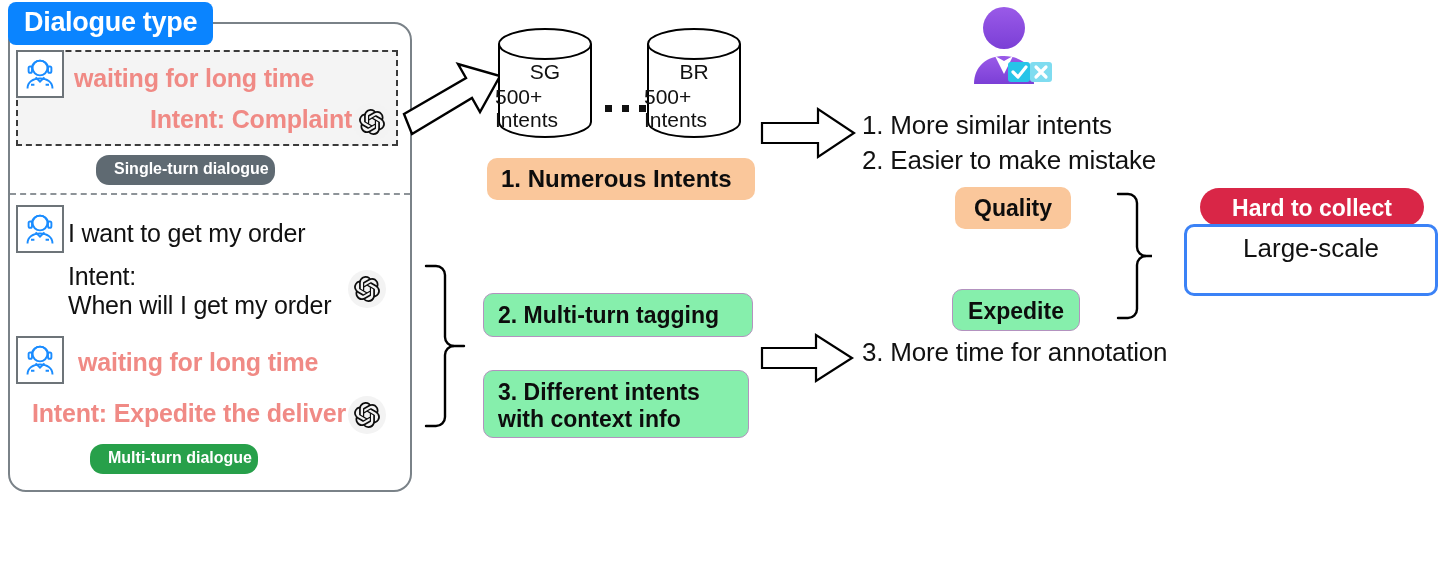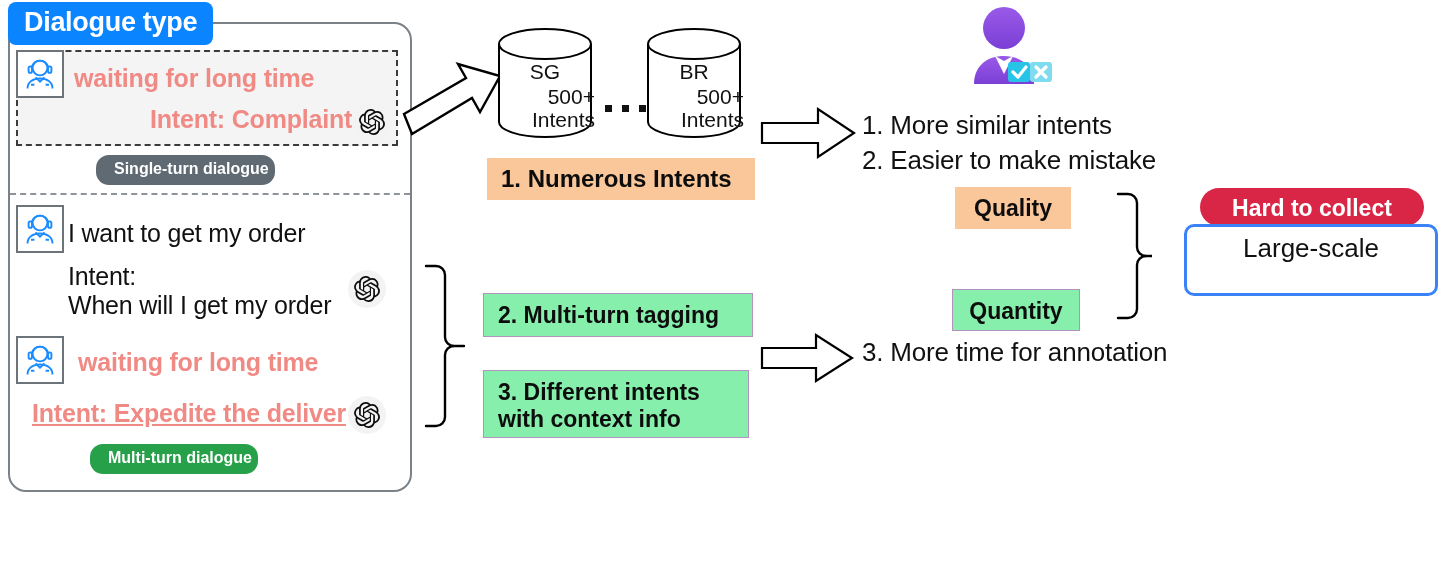--- a/index.html
+++ b/index.html
@@ -47,21 +47,21 @@
     font-size:16px;padding:6px 6px 8px 18px;line-height:1;
     text-align:center;white-space:nowrap;
   }
   #single-turn-pill{background:#5f6a72;left:96px;top:155px;}
   #multi-turn-pill{background:#27a04a;left:90px;top:444px;}
 
   #panel-divider{left:10px;top:193px;width:400px;border-top:2px dashed #8d9398;}
 
   
   .soft-box{
-    border-radius:0;font-weight:bold;line-height:1.18;
+    border-radius:10px;font-weight:bold;line-height:1.18;
     box-sizing:border-box;
   }
   .orange{background:#fac79b;color:#0d0d0d;}
   .purple{background:#86efac;color:#0d0d0d;border:1.5px solid #b392bf;}
   .red{background:#d92647;color:#fff;}
 
   #numerous-intents{left:487px;top:158px;width:268px;height:42px;
     font-size:24px;padding:7px 0 0 14px;}
   #multi-turn-tagging{left:483px;top:293px;width:270px;height:44px;
     font-size:23px;padding:8px 0 0 14px;}
@@ -81,21 +81,21 @@
   }
 
   
   .plain{font-size:26px;color:#111;white-space:nowrap;letter-spacing:-0.2px;}
   #outcome-1{left:862px;top:110px;}
   #outcome-2{left:862px;top:145px;}
   #outcome-3{left:862px;top:337px;}
 
   
   .cyl-label{font-size:21px;text-align:center;color:#111;margin-top:25px;}
-  .cyl-sub{font-size:21px;text-align:right;color:#111;line-height:1.1;}
+  .cyl-sub{font-size:21px;text-align:left;color:#111;line-height:1.1;}
   .dots span{display:inline-block;width:7px;height:7px;background:#111;margin:0 5px;}
 </style>
 </head>
 <body>
 
 <div class="abs" id="dialogue-panel"></div>
 
 <div class="abs" id="dialogue-type-badge">Dialogue type</div>
 
 <div class="abs" id="single-turn-box"></div>
@@ -159,21 +159,21 @@
       <rect x="8.6" y="12.4" width="3.4" height="6.4" rx="1.6"></rect>
       <rect x="28" y="12.4" width="3.4" height="6.4" rx="1.6"></rect>
       <path d="M7.5 34.5 c0-6.6 5.6-10 12.5-10 s12.5 3.4 12.5 10"></path>
       <path d="M15.6 23.4 l4.4 4.2 4.4-4.2"></path>
       <path d="M11 30.8 h3.4 M25.6 30.8 H29"></path>
     </g>
   </svg>
 </div>
 <div class="abs msg-bold pink" style="left:78px;top:348px;">waiting for long time</div>
 
-<div class="abs msg-bold pink" style="left:32px;top:399px;text-decoration:underline;">Intent: Expedite the deliver</div>
+<div class="abs msg-bold pink" style="left:32px;top:399px;">Intent: Expedite the deliver</div>
 <div class="abs gpt-badge" style="left:348px;top:396px;">
   <svg width="26" height="26" viewBox="0 0 24 24">
     <path fill="#0d0d0d" d="M22.28 9.82a5.99 5.99 0 0 0-.52-4.91 6.05 6.05 0 0 0-6.51-2.9A6.07 6.07 0 0 0 4.98 4.19a5.99 5.99 0 0 0-4 2.9 6.05 6.05 0 0 0 .74 7.1 5.98 5.98 0 0 0 .51 4.91 6.05 6.05 0 0 0 6.52 2.9A5.99 5.99 0 0 0 13.26 24a6.06 6.06 0 0 0 5.77-4.21 5.99 5.99 0 0 0 4-2.9 6.06 6.06 0 0 0-.75-7.07ZM13.26 22.43a4.48 4.48 0 0 1-2.88-1.04l.14-.08 4.78-2.76a.79.79 0 0 0 .39-.68v-6.74l2.02 1.17a.07.07 0 0 1 .04.05v5.58a4.5 4.5 0 0 1-4.49 4.5ZM3.6 18.3a4.47 4.47 0 0 1-.53-3.01l.14.08 4.78 2.76a.77.77 0 0 0 .78 0l5.84-3.37v2.33a.08.08 0 0 1-.03.06L9.74 19.95a4.5 4.5 0 0 1-6.14-1.65ZM2.34 7.9a4.49 4.49 0 0 1 2.35-1.97V11.6a.77.77 0 0 0 .38.67l5.82 3.36-2.02 1.17a.8.8 0 0 1-.07 0L3.97 14a4.5 4.5 0 0 1-1.63-6.1Zm16.6 3.86-5.83-3.4L15.12 7.2a.07.07 0 0 1 .07 0l4.83 2.79a4.49 4.49 0 0 1-.68 8.1v-5.67a.8.8 0 0 0-.4-.66Zm2.01-3.02-.14-.09-4.77-2.78a.78.78 0 0 0-.79 0L9.42 9.24V6.91a.07.07 0 0 1 .03-.06l4.83-2.79a4.49 4.49 0 0 1 6.67 4.65ZM8.32 12.86 6.3 11.7a.08.08 0 0 1-.04-.06V6.07a4.49 4.49 0 0 1 7.37-3.45l-.14.08L8.7 5.46a.79.79 0 0 0-.39.68Zm1.1-2.36 2.6-1.5 2.6 1.5v3l-2.6 1.5-2.6-1.5Z"></path>
   </svg>
 </div>
 
 <div class="abs pill" id="multi-turn-pill">Multi-turn dialogue</div>
 
 <svg class="abs" style="left:400px;top:58px;" width="110" height="92">
   <path d="M4 56 L66 20 L58 6 L100 18 L80 54 L72 40 L12 76 Z" fill="#fff" stroke="#000" stroke-width="2.4" stroke-linejoin="miter"></path>
@@ -218,21 +218,21 @@
   <circle cx="42" cy="24" r="21" fill="url(#gp)"></circle>
   <path d="M12 80 c0-18 13-28 30-28 s30 10 30 28 Z" fill="url(#gp)"></path>
   <path d="M33 52 L42 70 L51 52 L42 57 Z" fill="#ffffff"></path>
   <rect x="46" y="58" width="22" height="20" rx="3" fill="#27c4e8"></rect>
   <rect x="68" y="58" width="22" height="20" rx="3" fill="#7fdcf0"></rect>
   <path d="M51 68 l5 5 l8 -10" fill="none" stroke="#fff" stroke-width="3.2" stroke-linecap="round" stroke-linejoin="round"></path>
   <path d="M74 63 l10 10 M84 63 l-10 10" fill="none" stroke="#fff" stroke-width="3.2" stroke-linecap="round"></path>
 </svg>
 
 <div class="abs soft-box orange" id="quality-badge">Quality</div>
-<div class="abs soft-box purple" id="quantity-badge">Quantity</div>
+<div class="abs soft-box purple" id="quantity-badge">Expedite</div>
 
 <svg class="abs" style="left:1104px;top:192px;" width="48" height="136">
   <path d="M14 2 h10 a9 9 0 0 1 9 9 v44 a9 9 0 0 0 9 9 a9 9 0 0 0 -9 9 v44 a9 9 0 0 1 -9 9 h-10" fill="none" stroke="#000" stroke-width="2.4" stroke-linecap="round"></path>
   <path d="M42 64 h10" fill="none" stroke="#000" stroke-width="2.4" stroke-linecap="round"></path>
 </svg>
 
 <div class="abs soft-box red" id="hard-to-collect">Hard to collect</div>
 <div class="abs" id="dataset-box">
   <div>Large-scale</div>
 </div>

